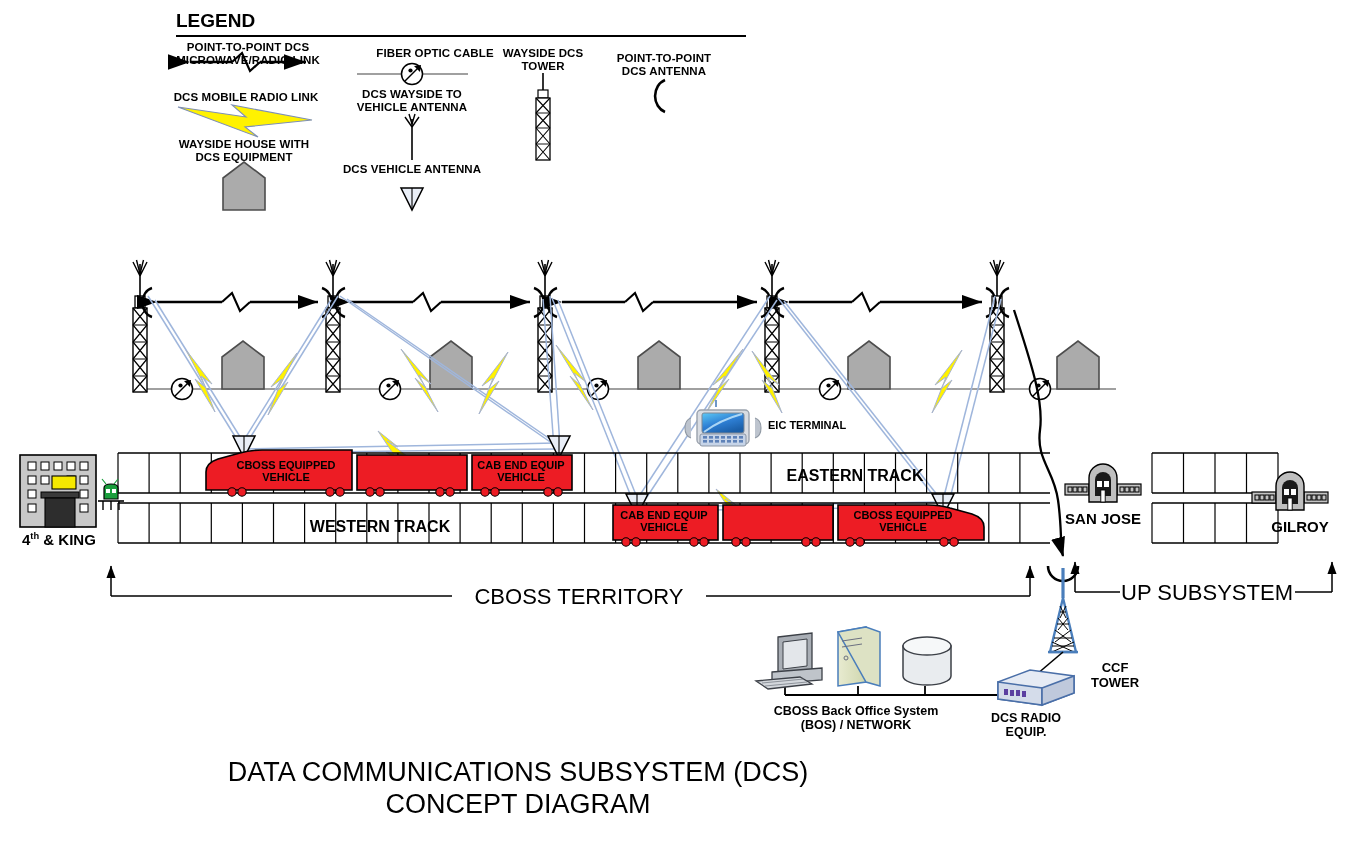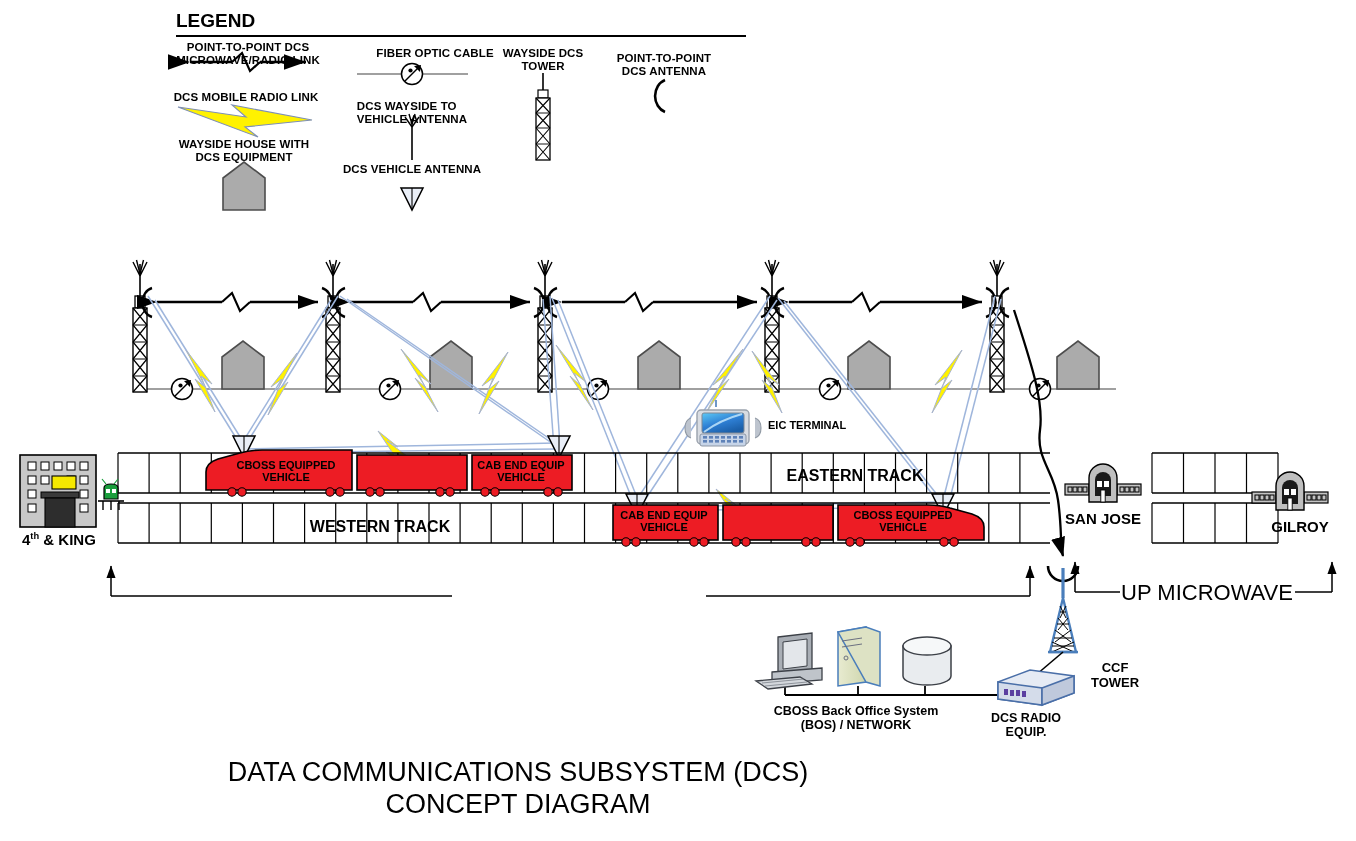--- a/index.html
+++ b/index.html
@@ -545,21 +545,21 @@
 
 <div class="lbl lg-cap ctr" style="left:246px;top:91px;">DCS MOBILE RADIO LINK</div>
 
 <div class="lbl lg-cap ctr" style="left:244px;top:138px;text-align:center;">
   <span>WAYSIDE HOUSE WITH</span><br>
   <span>DCS EQUIPMENT</span>
 </div>
 
 <div class="lbl lg-cap ctr" style="left:435px;top:47px;">FIBER OPTIC CABLE</div>
 
-<div class="lbl lg-cap ctr" style="left:412px;top:100px;text-align:left;">
+<div class="lbl lg-cap ctr" style="left:412px;top:88px;text-align:center;">
   <span>DCS WAYSIDE TO</span><br>
   <span>VEHICLE ANTENNA</span>
 </div>
 
 <div class="lbl lg-cap ctr" style="left:412px;top:163px;">DCS VEHICLE  ANTENNA</div>
 
 <div class="lbl lg-cap ctr" style="left:543px;top:47px;text-align:center;">
   <span>WAYSIDE DCS</span><br>
   <span>TOWER</span>
 </div>
@@ -590,21 +590,22 @@
 </div>
 
 <div class="lbl" style="font-size:11px;left:727px;top:419px;padding-left:41px;">EIC TERMINAL</div>
 
 <div class="lbl sta-lbl" style="left:22px;top:531px;">
   <span>4</span><sup>th</sup><span> &amp; KING</span>
 </div>
 <div class="lbl sta-lbl ctr" style="left:1103px;top:511px;">SAN JOSE</div>
 <div class="lbl sta-lbl ctr" style="left:1300px;top:519px;">GILROY</div>
 
-<div class="lbl terr ctr" style="left:1207px;top:581px;font-weight:normal;">UP MICROWAVE</div>
+<div class="lbl terr ctr" style="left:579px;top:585px;font-weight:normal;">CBOSS TERRITORY</div>
+<div class="lbl terr ctr" style="left:1207px;top:581px;font-weight:normal;">UP SUBSYSTEM</div>
 
 <div class="lbl small-cap ctr" style="left:856px;top:704px;width:260px;font-size:12.5px;">
   <span>CBOSS Back Office System</span><br>
   <span>(BOS) / NETWORK</span>
 </div>
 <div class="lbl small-cap ctr" style="left:1026px;top:711px;width:130px;font-size:12.5px;">
   <span>DCS RADIO</span><br>
   <span>EQUIP.</span>
 </div>
 <div class="lbl small-cap ctr" style="left:1115px;top:661px;width:90px;font-size:13px;">

